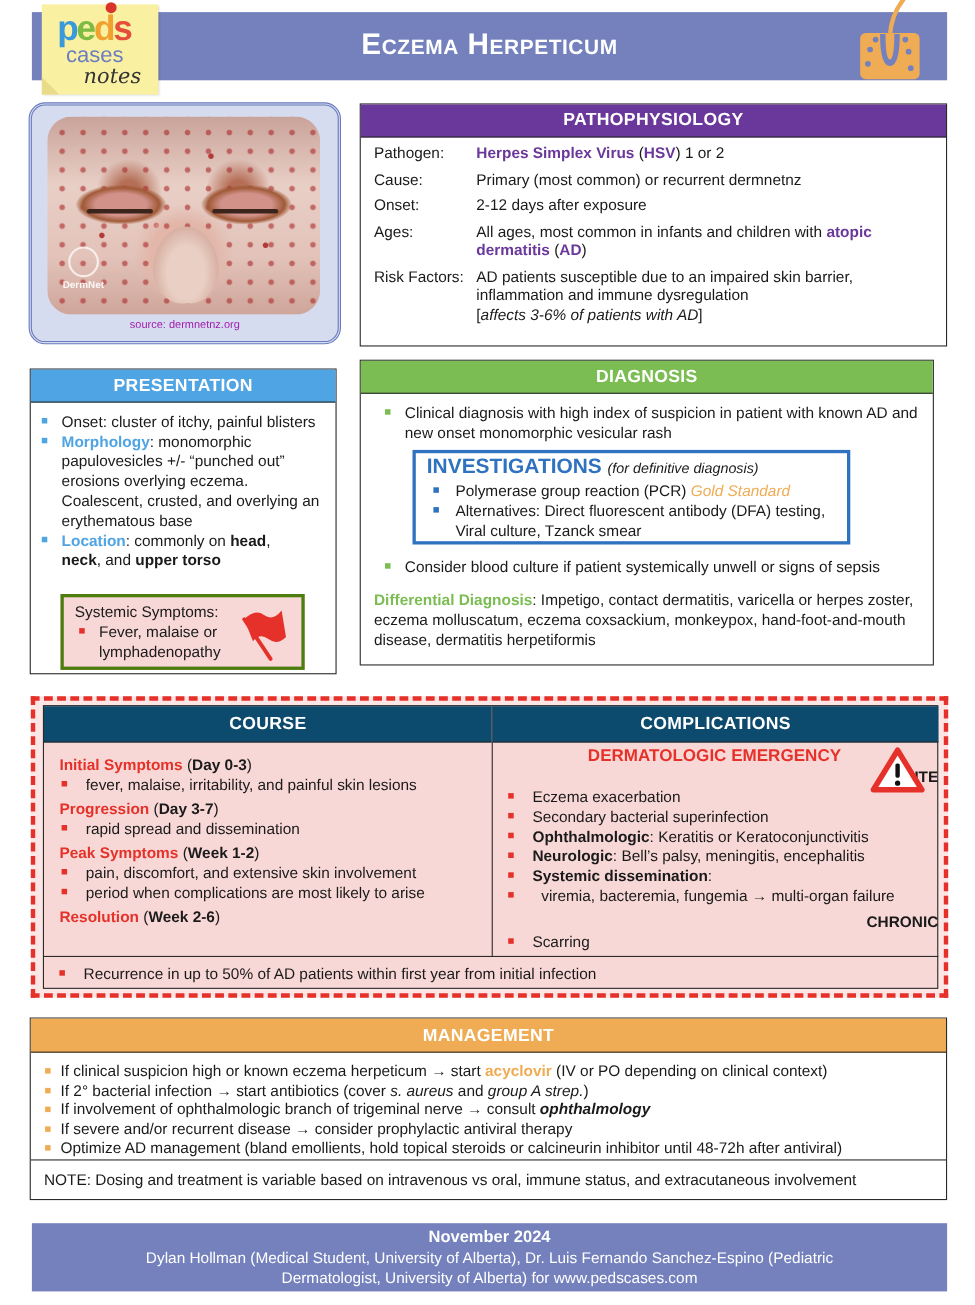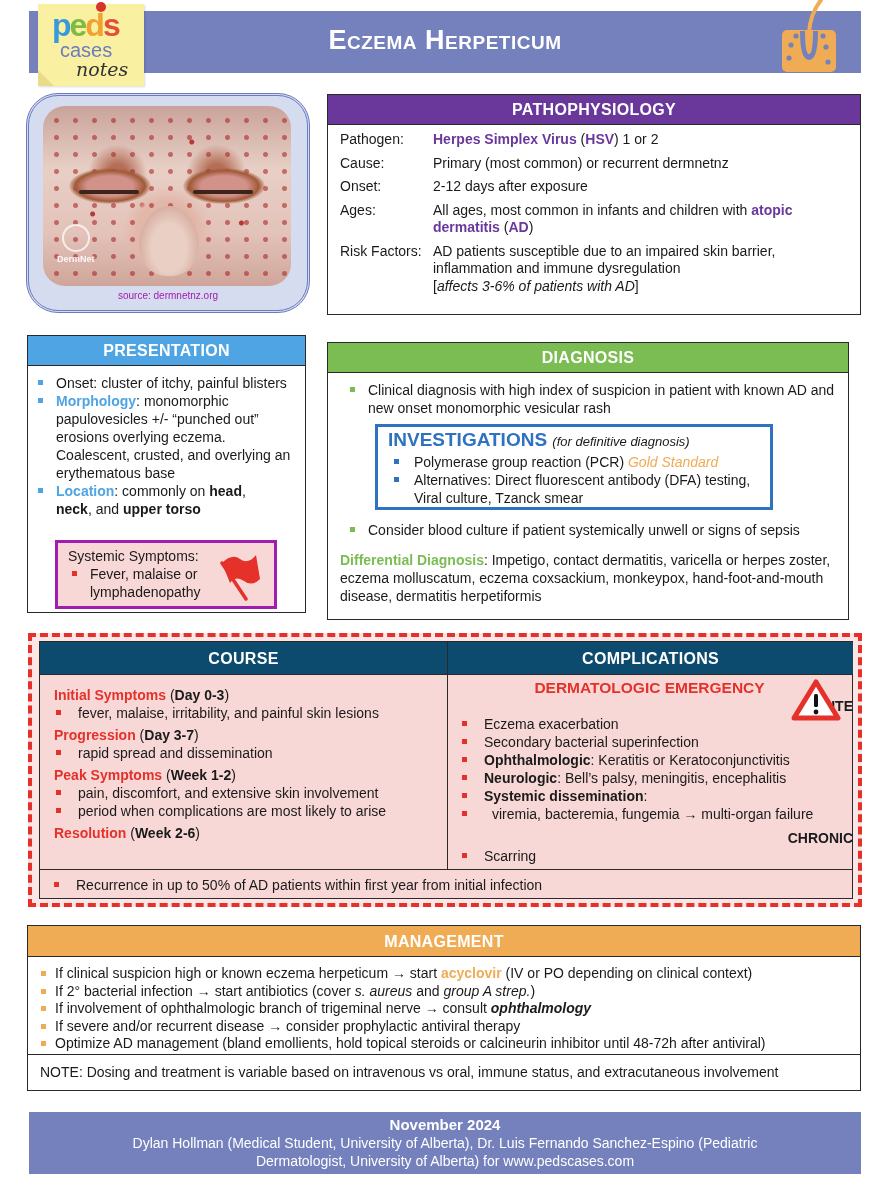--- a/index.html
+++ b/index.html
@@ -12,21 +12,21 @@
   .logo { position: absolute; left: 38px; top: 4px; width: 106px; height: 82px; background: #f9f0a2; transform: none; box-shadow: 1px 1px 2px rgba(0,0,0,0.15); }
   .logo .pin { position: absolute; left: 58px; top: -2px; width: 10px; height: 10px; border-radius: 50%; background: #d9342b; }
   .logo .peds { position: absolute; left: 14px; top: 5px; font-size: 32px; font-weight: bold; letter-spacing: -2px; line-height: 1; }
   .logo .peds .p { color: #3a9ad9; } .logo .peds .e { color: #7dbb43; } .logo .peds .d { color: #f0a12e; } .logo .peds .s { color: #e54f3a; }
   .logo .cases { position: absolute; left: 22px; top: 36px; font-size: 20px; color: #6b7cc0; line-height: 1; }
   .logo .notes { position: absolute; left: 38px; top: 56px; font-size: 19px; font-style: italic; font-family: "DejaVu Serif", serif; color: #333; line-height: 1; }
   .logo .fold { position: absolute; left: 0; bottom: 0; width: 0; height: 0; border-style: solid; border-width: 16px 0 0 16px; border-color: transparent transparent transparent #e8dc8a; }
   .skin-icon { position: absolute; left: 776px; top: 0px; width: 84px; height: 75px; }
 
   
-  .photo-frame { position: absolute; left: 26px; top: 93px; width: 284px; height: 220px; border: 3px double #6a7bbf; border-radius: 32px; background: #d5dcef; }
+  .photo-frame { position: absolute; left: 26px; top: 93px; width: 284px; height: 220px; border: 3px double #6a7bbf; border-radius: 15px; background: #d5dcef; }
   .photo { position: absolute; left: 14px; top: 10px; width: 248px; height: 180px; border-radius: 22px; overflow: hidden;
     background:
       radial-gradient(circle at 30% 38%, rgba(160,70,40,0.7) 0 10px, transparent 30px),
       radial-gradient(circle at 70% 38%, rgba(160,70,40,0.7) 0 10px, transparent 30px),
       radial-gradient(ellipse at 50% 70%, #e2b7aa 0 30px, transparent 45px),
       radial-gradient(circle at 20% 60%, #b43a3a 0 2px, transparent 3px),
       radial-gradient(circle at 40% 55%, #b43a3a 0 2px, transparent 3px),
       radial-gradient(circle at 60% 20%, #b43a3a 0 2px, transparent 3px),
       radial-gradient(circle at 80% 65%, #b43a3a 0 2px, transparent 3px),
       linear-gradient(180deg, #c9a39a 0%, #e8cfc6 35%, #e3c3ba 70%, #cfa59a 100%); }
@@ -60,28 +60,28 @@
   .pres .box-head { background: #4fa4e3; }
   .bul { position: relative; padding-left: 28px; font-size: 14px; line-height: 18px; }
   .bul::before { content: ""; position: absolute; left: 10px; top: 6px; width: 5px; height: 5px; }
   .bul.blue::before { background: #4fa4e3; }
   .bul.green::before { background: #7bbd53; }
   .bul.red::before { background: #e5312a; }
   .bul.orange::before { background: #f0ac54; }
   .bul.nav::before { background: #2f72c0; }
   .pres-list { padding-top: 8px; padding-right: 8px; }
   .blue-b { color: #4fa4e3; font-weight: bold; }
-  .sys-box { position: absolute; left: 27px; top: 204px; width: 222px; height: 69px; border: 3px solid #a21caf; background: #f8d8d6; padding: 5px 0 0 10px; }
+  .sys-box { position: absolute; left: 27px; top: 204px; width: 222px; height: 69px; border: 3px solid #4d7c0f; background: #f8d8d6; padding: 5px 0 0 10px; }
   .sys-box .t { font-size: 14px; line-height: 17px; }
   .sys-box .bul { padding-left: 22px; }
   .sys-box .bul::before { left: 4px; }
   .flag-icon { position: absolute; right: 12px; top: 6px; width: 46px; height: 52px; }
 
   
-  .diag { left: 327px; top: 342px; width: 522px; height: 278px; }
+  .diag { left: 327px; top: 327px; width: 522px; height: 278px; }
   .diag .box-head { background: #7bbd53; }
   .diag-list { padding: 8px 10px 0 12px; }
   .inv-box { margin: 7px 0 0 47px; width: 398px; height: 86px; border: 3px solid #2f72c0; padding: 2px 0 0 10px; }
   .inv-title { color: #2f72c0; font-weight: bold; font-size: 19px; line-height: 22px; }
   .inv-sub { font-size: 13px; font-style: italic; color: #1a1a1a; font-weight: normal; }
   .inv-box .bul { padding-left: 26px; }
   .inv-box .bul::before { left: 6px; }
   .gold { color: #f0ac54; font-style: italic; }
   .green-b { color: #7bbd53; font-weight: bold; }
   .ddx { padding: 0 10px 0 12px; font-size: 14px; line-height: 18px; margin-top: 12px; }

